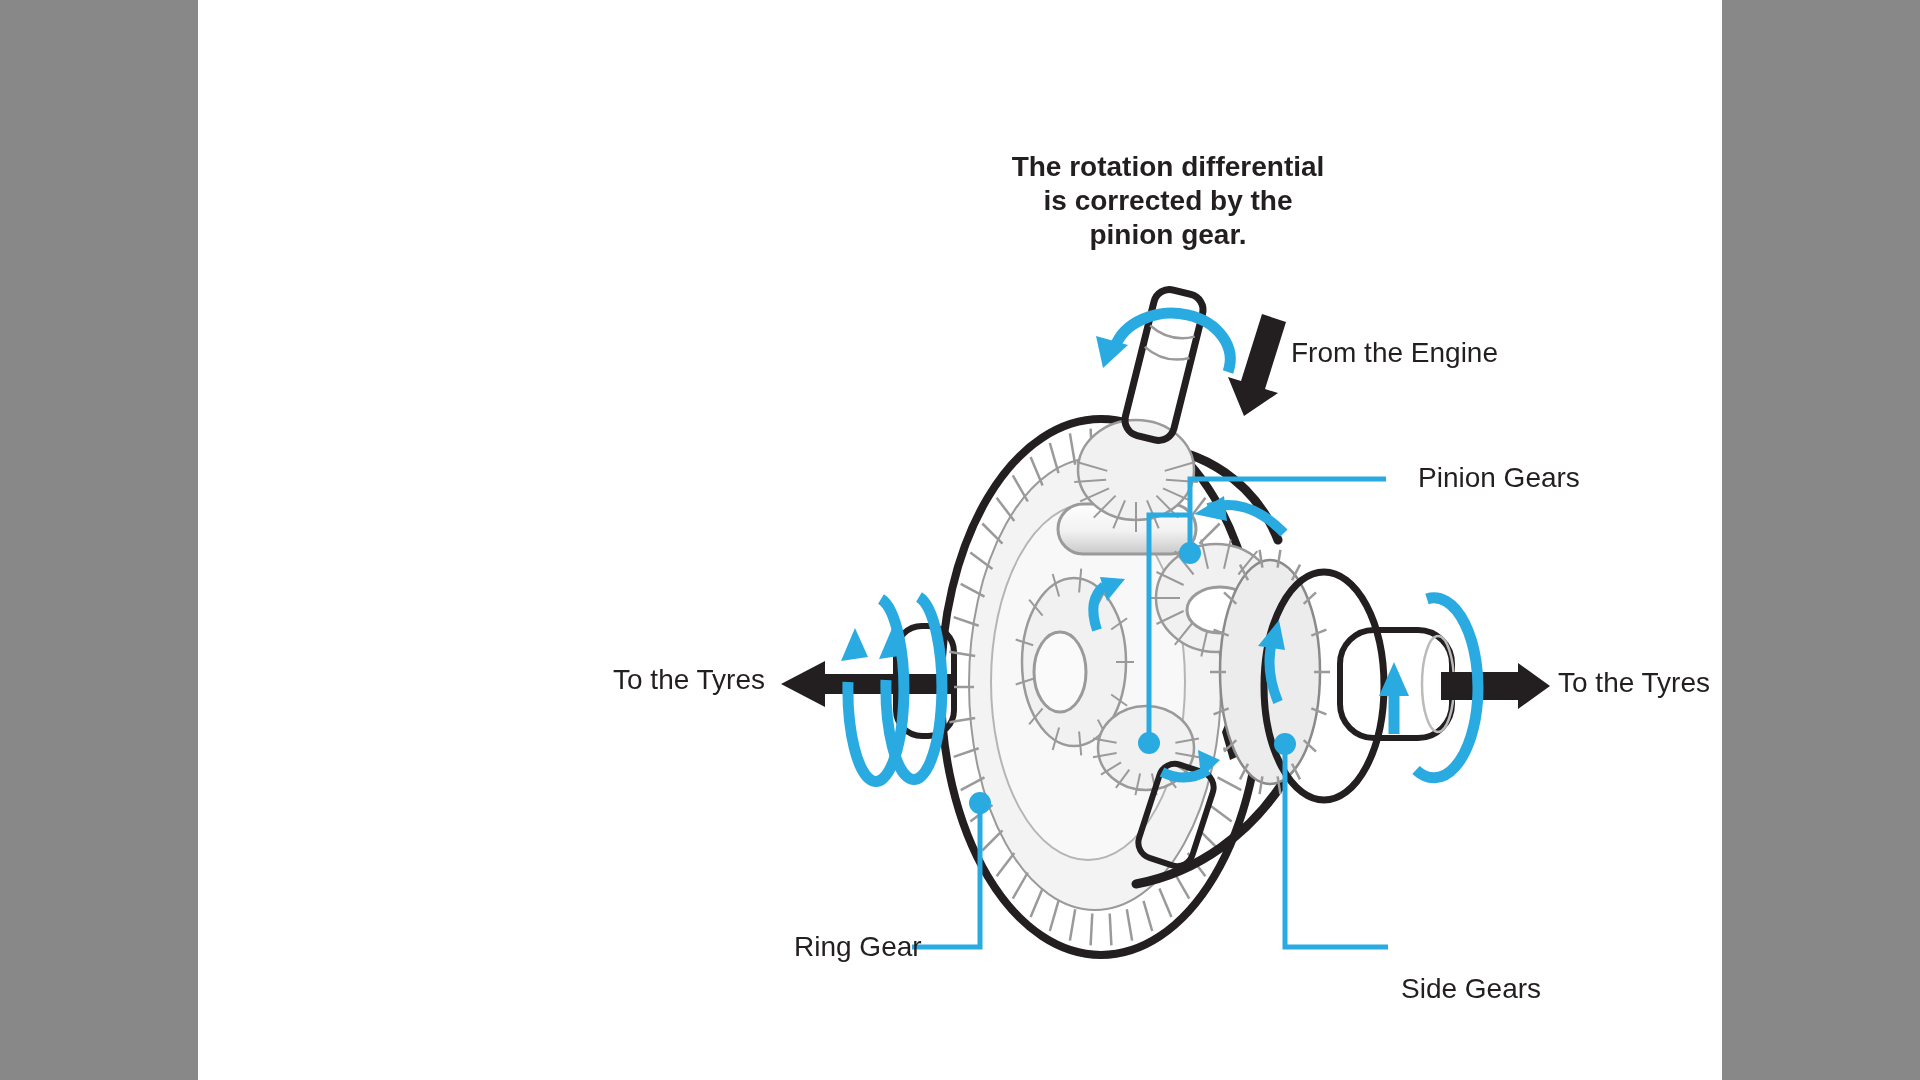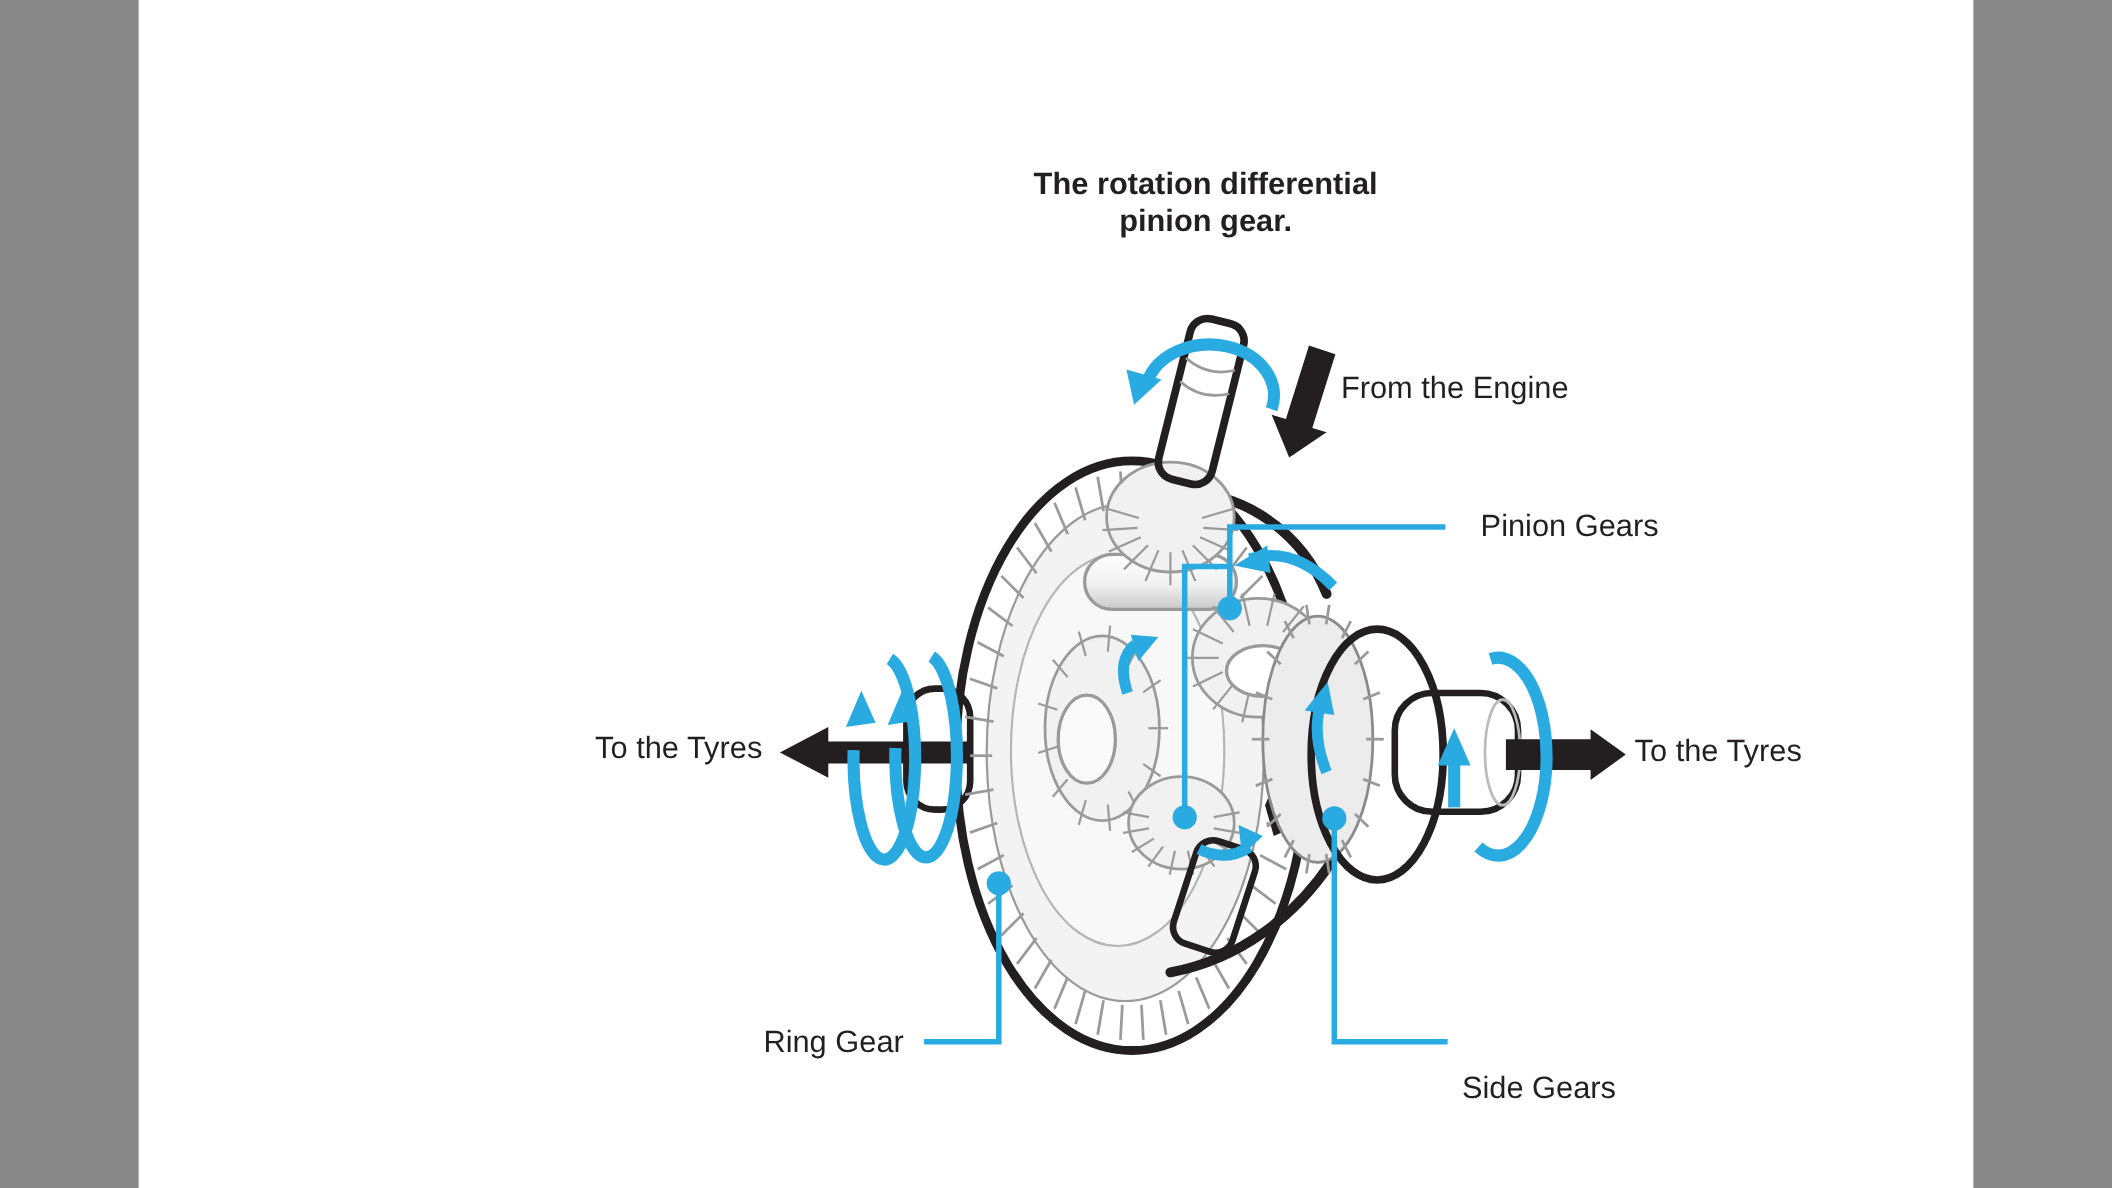--- a/index.html
+++ b/index.html
@@ -3,21 +3,21 @@
 <meta charset="utf-8">
 <style>
   :root{
     --accent:#29ABE2;
     --ink:#231F20;
     --bg:#FFFFFF;
   }
   *{margin:0;padding:0;box-sizing:border-box;}
   body{background:#888;font-family:"Liberation Sans",sans-serif;}
   .stage{
-    position:relative;width:1668px;height:1080px;background:var(--bg);
+    position:relative;width:1524px;height:1080px;background:var(--bg);
     overflow:hidden;margin:0 auto;
   }
   .stage svg{position:absolute;left:0;top:0;}
   .lbl{
     position:absolute;font-weight:normal;font-size:28px;line-height:30px;
     color:var(--ink);white-space:nowrap;letter-spacing:0px;
   }
   .caption{
     position:absolute;left:760px;top:150px;width:420px;text-align:center;
     font-weight:bold;font-size:28px;line-height:34px;color:var(--ink);
@@ -278,22 +278,23 @@
       <path d="M 782 808 V 947 H 714" class="accent-stroke" stroke-width="5"></path>
     </g>
     <g>
       <circle cx="1087" cy="744" r="11" class="accent-fill"></circle>
       <path d="M 1087 748 V 947 H 1190" class="accent-stroke" stroke-width="5"></path>
     </g>
   </svg>
 
   <div class="caption">
     <div>The rotation differential</div>
+    <div>is corrected by the</div>
     <div>pinion gear.</div>
   </div>
 
   <div class="lbl" style="left:1093px;top:338px;">From the Engine</div>
   <div class="lbl" style="left:1220px;top:463px;">Pinion Gears</div>
   <div class="lbl" style="left:415px;top:665px;">To the Tyres</div>
   <div class="lbl" style="left:1360px;top:668px;">To the Tyres</div>
-  <div class="lbl" style="left:568px;top:932px;">Ring Gear</div>
+  <div class="lbl" style="left:596px;top:932px;">Ring Gear</div>
   <div class="lbl" style="left:1203px;top:974px;">Side Gears</div>
 </div>
 
 </body></html>

